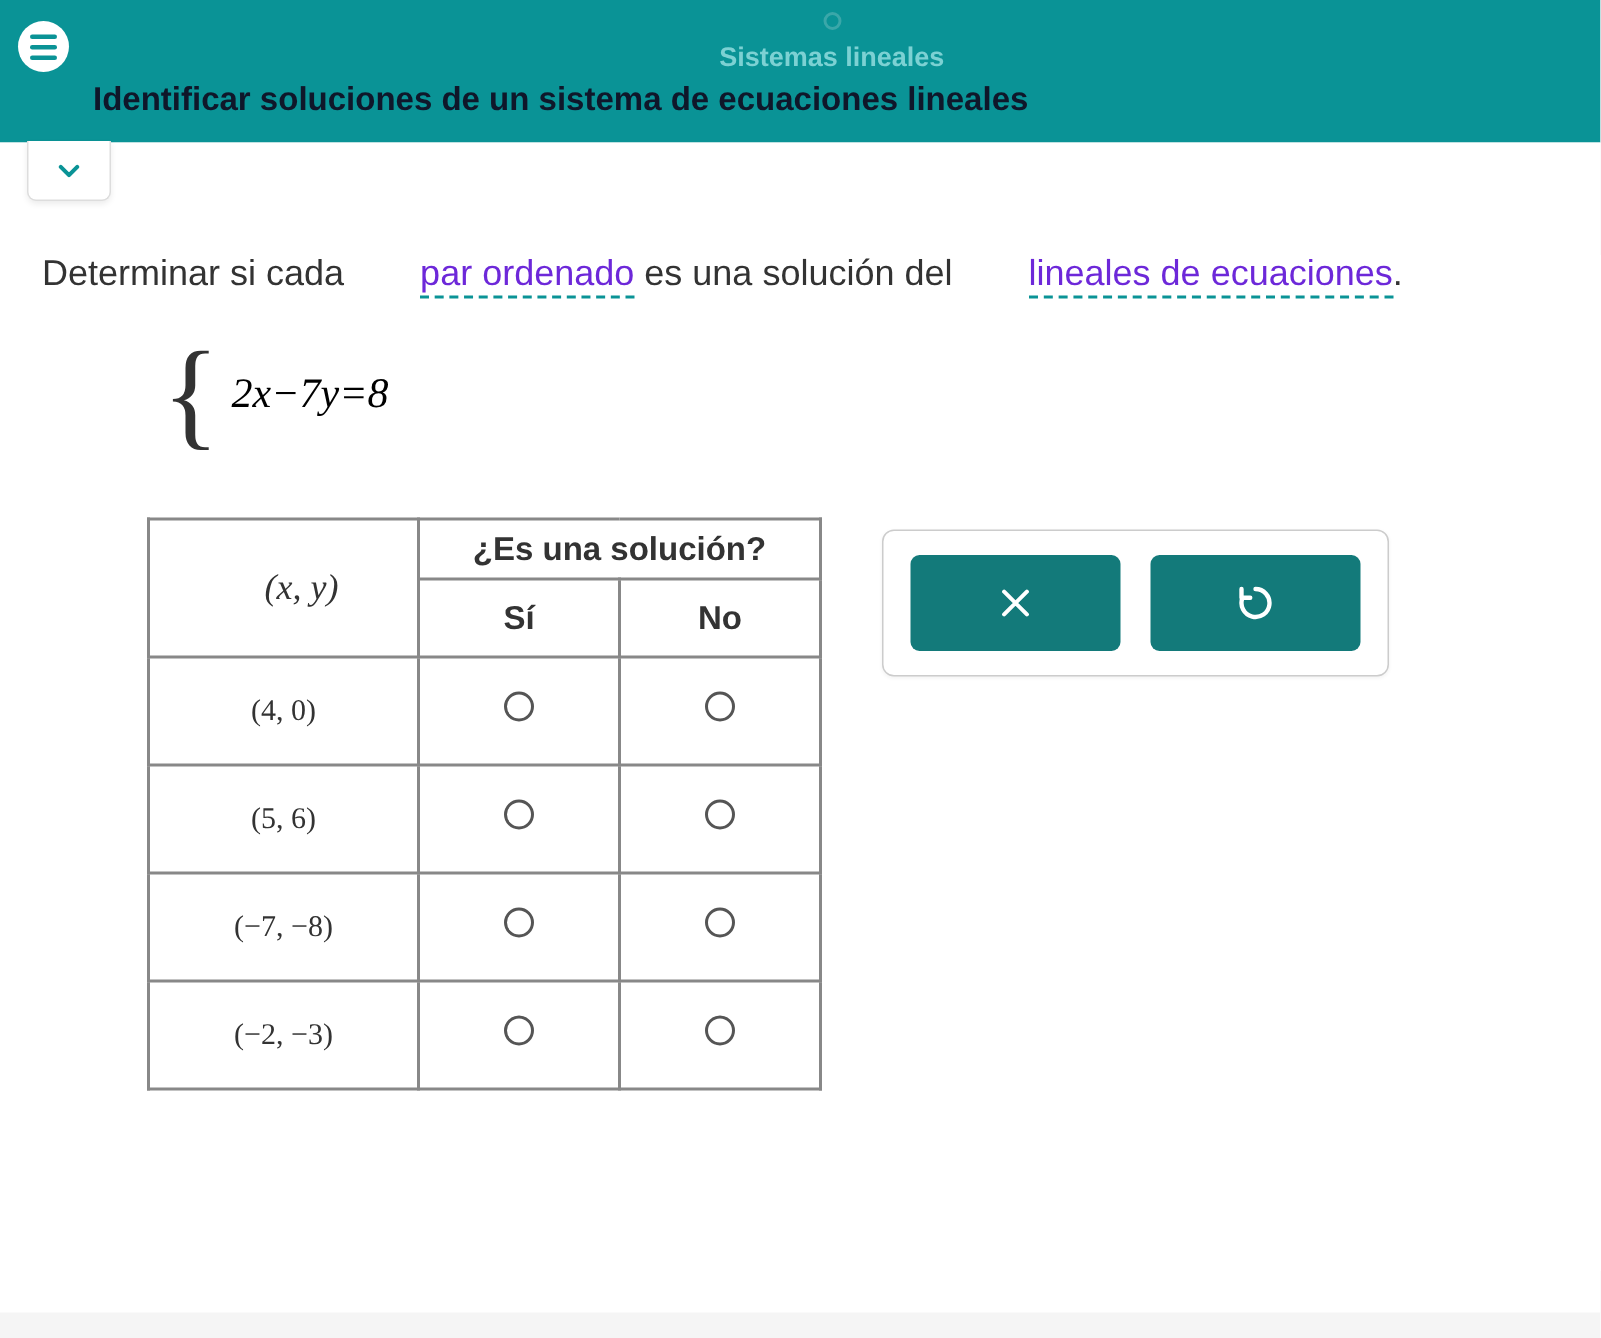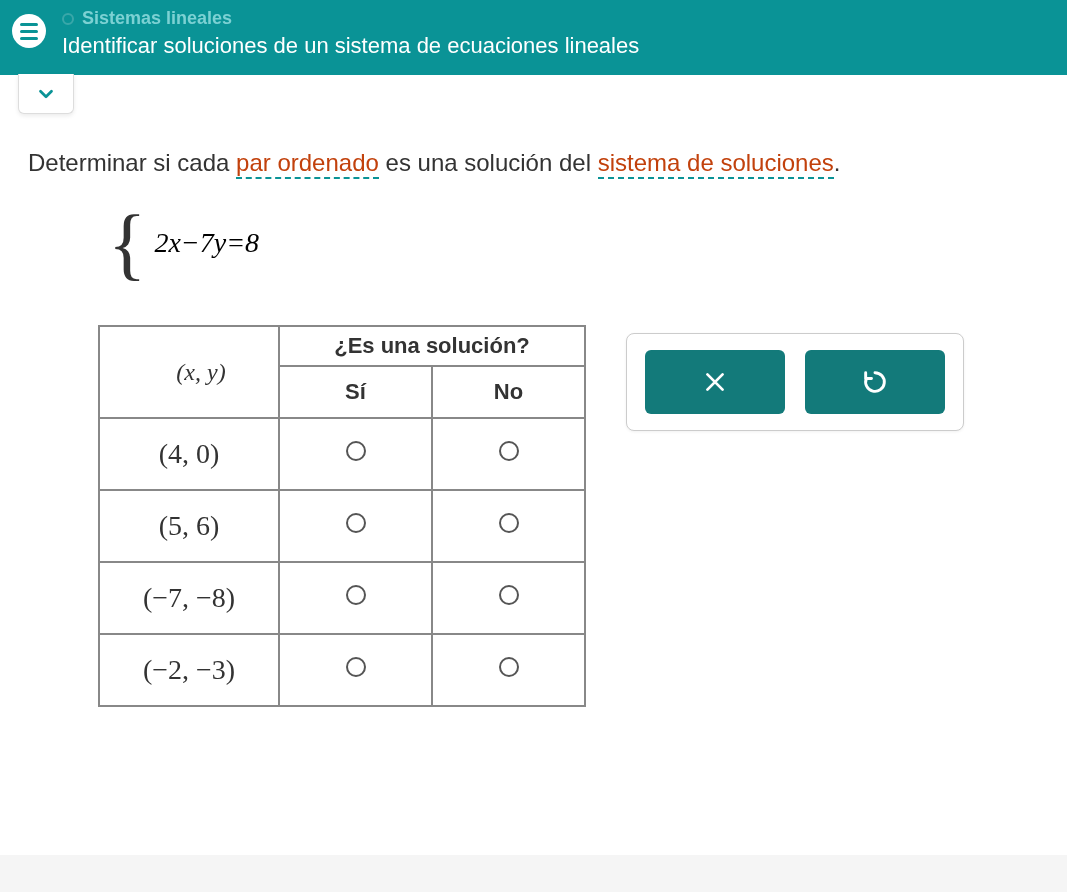--- a/index.html
+++ b/index.html
@@ -37,37 +37,38 @@
     height: 3px;
     background: #0a9396;
     border-radius: 2px;
   }
   .header-text { flex: 1; }
   .breadcrumb {
     display: flex;
     align-items: center;
     gap: 8px;
     margin-bottom: 4px;
+    flex-direction: column;
   }
   .breadcrumb-dot {
     width: 12px;
     height: 12px;
     border-radius: 50%;
     border: 2px solid #3aa7a9;
     display: inline-block;
   }
   .breadcrumb-label {
     color: #7cd1d3;
     font-size: 18px;
     font-weight: 600;
   }
   .title {
-    color: #ffffff;
+    color: #0f172a;
     font-size: 22px;
-    font-weight: 400;
+    font-weight: 700;
   }
   .content-wrap {
     background: #fff;
     margin-top: 0;
     position: relative;
     padding: 40px 28px 40px 28px;
     min-height: 780px;
   }
   .collapse-tab {
     position: absolute;
@@ -84,23 +85,24 @@
     justify-content: center;
     box-shadow: 0 2px 4px rgba(0,0,0,0.08);
   }
   .question {
     font-size: 24px;
     color: #333;
     margin-top: 30px;
     line-height: 1.5;
   }
   .link {
-    color: #c2410c;
+    color: #6d28d9;
     border-bottom: 2px dashed #0a9396;
     padding-bottom: 1px;
+    margin-left: 44px;
   }
   .equations {
     margin: 30px 0 50px 80px;
     font-size: 28px;
     font-family: "Times New Roman", serif;
     font-style: italic;
     display: flex;
     align-items: center;
     gap: 8px;
   }
@@ -124,22 +126,22 @@
     color: #333;
   }
   th, td {
     border: 2px solid #888;
     text-align: center;
     vertical-align: middle;
   }
   th { font-weight: 700; }
   .hdr-pair { width: 180px; height: 52px; font-style: italic; font-family: "Times New Roman", serif; font-weight: normal; font-size: 24px; padding-left: 24px;}
   .hdr-q { height: 40px; font-size: 22px; }
-  .hdr-si, .hdr-no { width: 153px; height: 52px; }
-  td.pair { height: 72px; font-family: "Times New Roman", serif; font-size: 28px; }
+  .hdr-si, .hdr-no { width: 134px; height: 52px; }
+  td.pair { height: 72px; font-family: "Times New Roman", serif; font-size: 20px; }
   td.radio-cell { height: 72px; }
   .radio {
     width: 20px;
     height: 20px;
     border: 2px solid #555;
     border-radius: 50%;
     display: inline-block;
   }
   .action-box {
     border: 1px solid #ccc;
@@ -181,21 +183,21 @@
 </div>
 
 <div class="content-wrap">
   <div class="collapse-tab">
     <svg width="22" height="22" viewBox="0 0 24 24">
       <path d="M6 9l6 6 6-6" fill="none" stroke="#0a9396" stroke-width="3" stroke-linecap="round" stroke-linejoin="round"></path>
     </svg>
   </div>
 
   <div class="question">
-    <span>Determinar si cada </span><span class="link">par ordenado</span><span> es una solución del </span><span class="link">sistema de soluciones</span><span>.</span>
+    <span>Determinar si cada </span><span class="link">par ordenado</span><span> es una solución del </span><span class="link">lineales de ecuaciones</span><span>.</span>
   </div>
 
   <div class="equations">
     <span class="brace">{</span>
     <div class="eq-lines">
       <div>2x−7y=8</div>
     </div>
   </div>
 
   <div class="lower">

